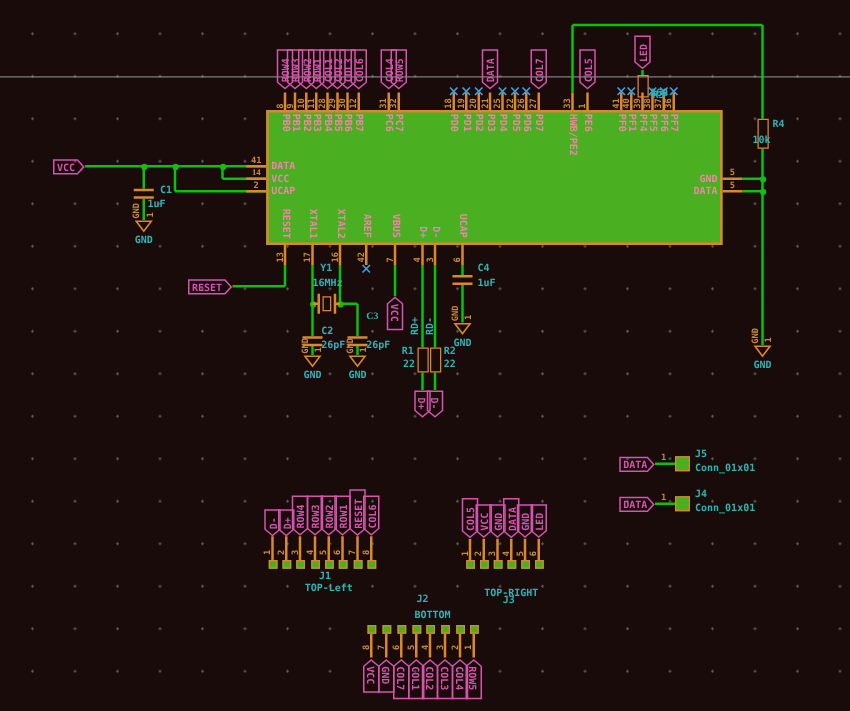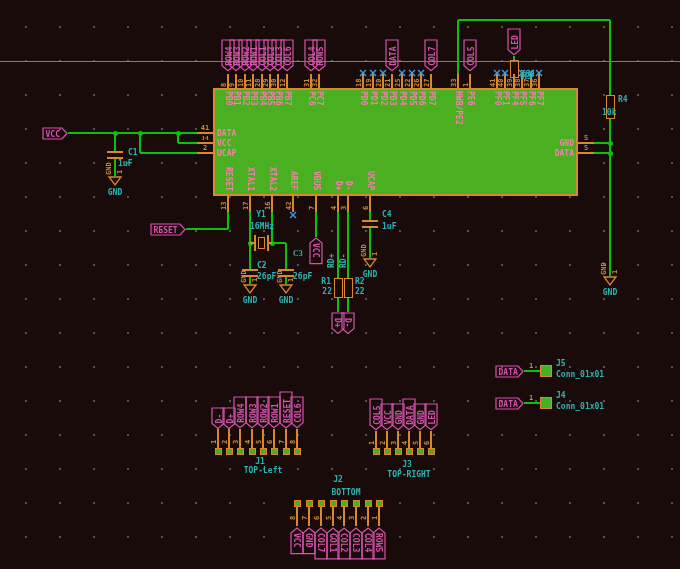--- a/index.html
+++ b/index.html
@@ -449,21 +449,21 @@
       <path d="M1,1 H13 V21.6 L7,26.6 L1,21.6 Z" stroke="#d653ae" stroke-width="1.2" fill="none"></path>
       <text transform="translate(10.5 21.6) rotate(-90)" font-size="8" fill="#d653ae">GND</text>
     </svg>
     <div class="seg" style="left: 427.5px; top: 448px; width: 7px; height: 7px; border: 1.6px solid rgb(217, 136, 46); background: rgb(74, 175, 33); box-sizing: border-box;"></div>
     <div class="seg" style="left: 430.25px; top: 431px; width: 1.5px; height: 17px; background: rgb(217, 136, 46);"></div>
     <span class="t num" style="left: 422.5px; top: 445px; transform-origin: 0px 0px; transform: rotate(-90deg);">6</span>
     <svg width="14" height="27.6" style="left: 424px; top: 403.4px;">
       <path d="M1,1 H13 V21.6 L7,26.6 L1,21.6 Z" stroke="#d653ae" stroke-width="1.2" fill="none"></path>
       <text transform="translate(10.5 21.6) rotate(-90)" font-size="8" fill="#d653ae">LED</text>
     </svg>
-    <span class="t cyan" style="left: 407px; top: 464px; transform: translate(-50%, -50%);">J3</span>
+    <span class="t cyan" style="left: 407px; top: 480px; transform: translate(-50%, -50%);">J3</span>
     <span class="t cyan" style="left: 409px; top: 474px; transform: translate(-50%, -50%);">TOP-RIGHT</span>
     <div class="seg" style="left: 293.5px; top: 500px; width: 7px; height: 7px; border: 1.6px solid rgb(217, 136, 46); background: rgb(74, 175, 33); box-sizing: border-box;"></div>
     <div class="seg" style="left: 296.25px; top: 507px; width: 1.5px; height: 19px; background: rgb(217, 136, 46);"></div>
     <span class="t num" style="left: 288.5px; top: 520px; transform-origin: 0px 0px; transform: rotate(-90deg);">8</span>
     <svg width="14" height="27.6" style="left: 290px; top: 527px;">
       <path d="M1,26.6 H13 V6 L7,1 L1,6 Z" stroke="#d653ae" stroke-width="1.2" fill="none"></path>
       <text transform="translate(3.5 6) rotate(90)" font-size="8" fill="#d653ae">VCC</text>
     </svg>
     <div class="seg" style="left: 305.5px; top: 500px; width: 7px; height: 7px; border: 1.6px solid rgb(217, 136, 46); background: rgb(74, 175, 33); box-sizing: border-box;"></div>
     <div class="seg" style="left: 308.25px; top: 507px; width: 1.5px; height: 19px; background: rgb(217, 136, 46);"></div>

